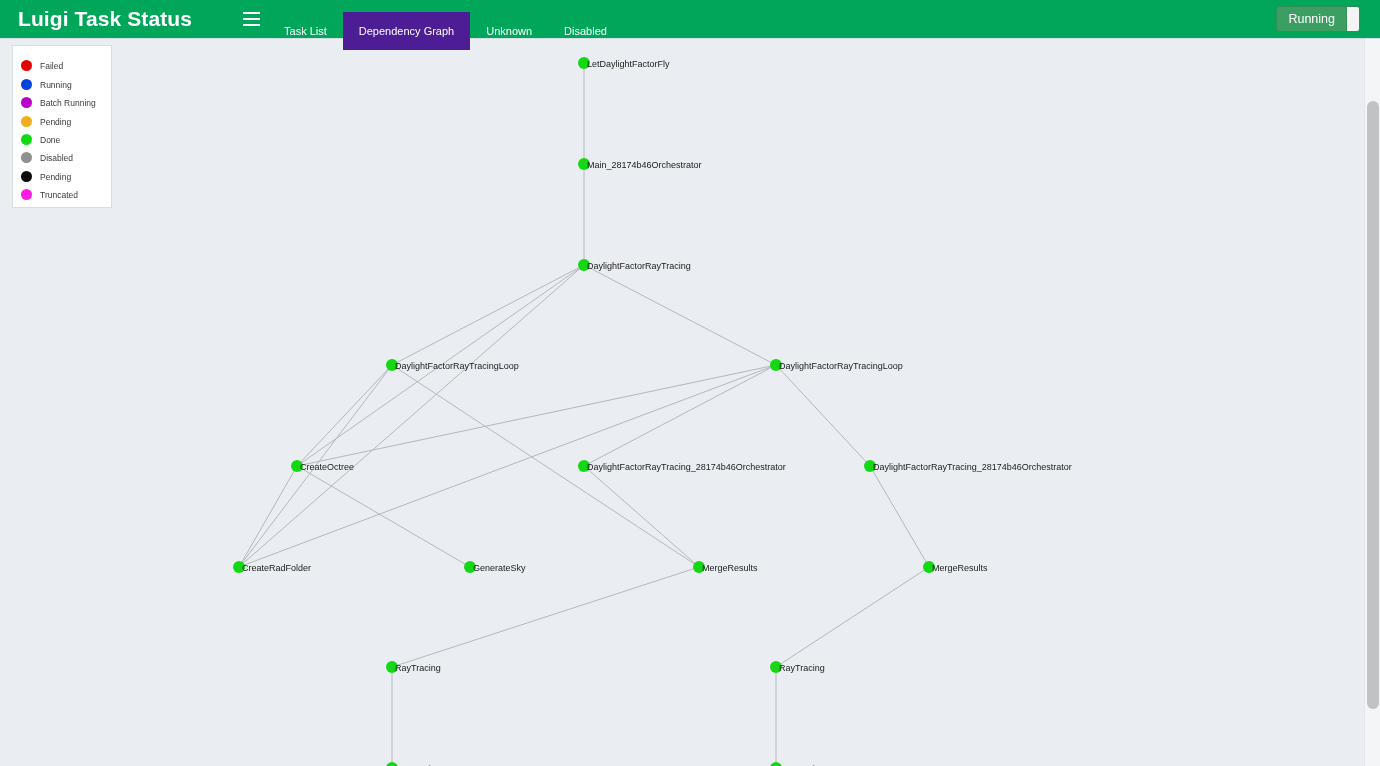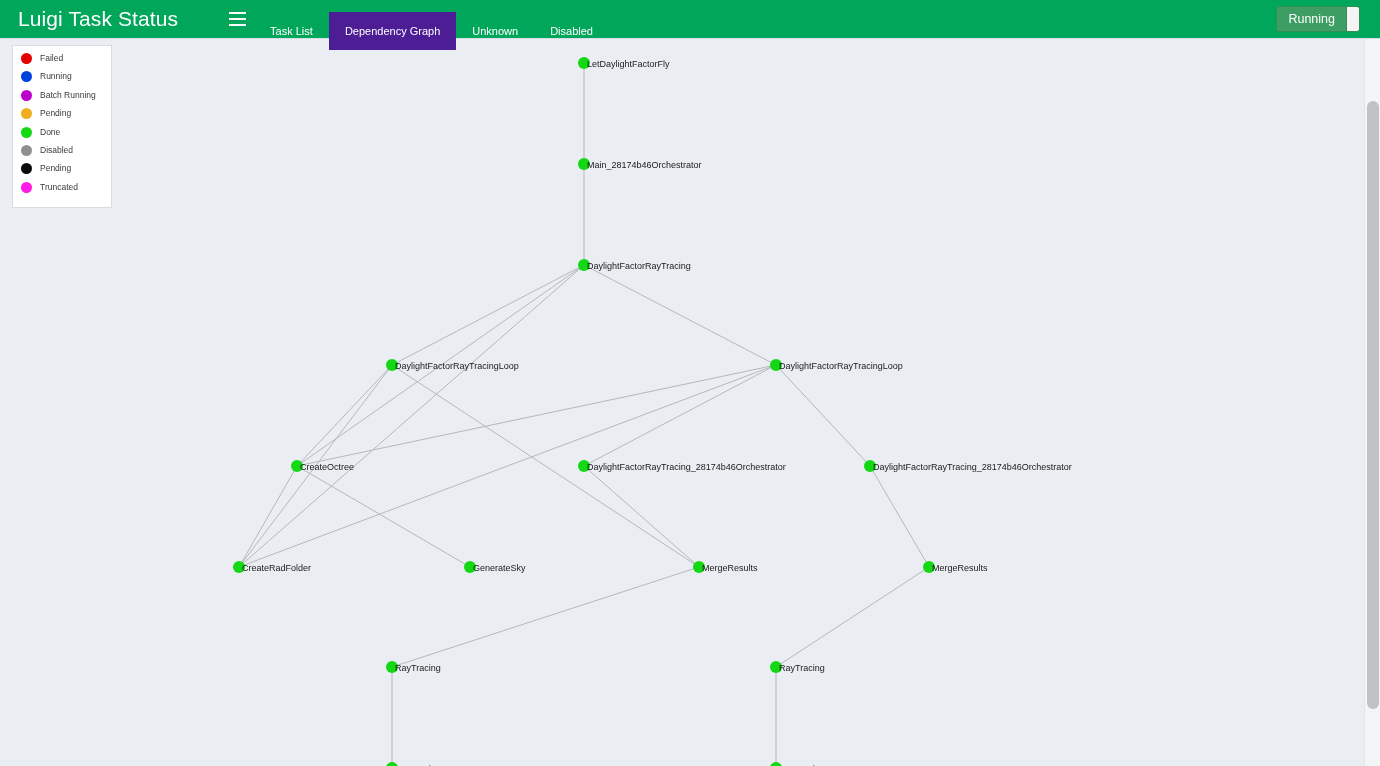--- a/index.html
+++ b/index.html
@@ -18,21 +18,21 @@
     top: 0; left: 0;
     width: 1380px; height: 38px;
     background: #00a65a;
     display: flex;
     align-items: center;
     z-index: 30;
   }
   #brand {
     color: #ffffff;
     font-size: 21px;
-    font-weight: 400;
+    font-weight: 700;
     letter-spacing: 0.1px;
     padding: 0 0 0 18px;
     line-height: 38px;
     white-space: nowrap;
     text-decoration: none;
   }
   #hamburger {
     width: 34px; height: 38px;
     margin-left: 42px;
     display: flex;
@@ -104,21 +104,21 @@
     position: absolute;
     top: 6px; left: 12px;
     width: 100px;
     background: #ffffff;
     border: 1px solid #d8dde3;
     padding: 7px 6px 7px 8px;
     z-index: 20;
   }
   .legend-row {
     display: flex;
-    align-items: flex-start;
+    align-items: flex-end;
     height: 18.4px;
   }
   .legend-dot {
     width: 11px; height: 11px;
     border-radius: 50%;
     flex: 0 0 auto;
     margin-right: 8px;
   }
   .legend-label {
     font-size: 8.5px;

